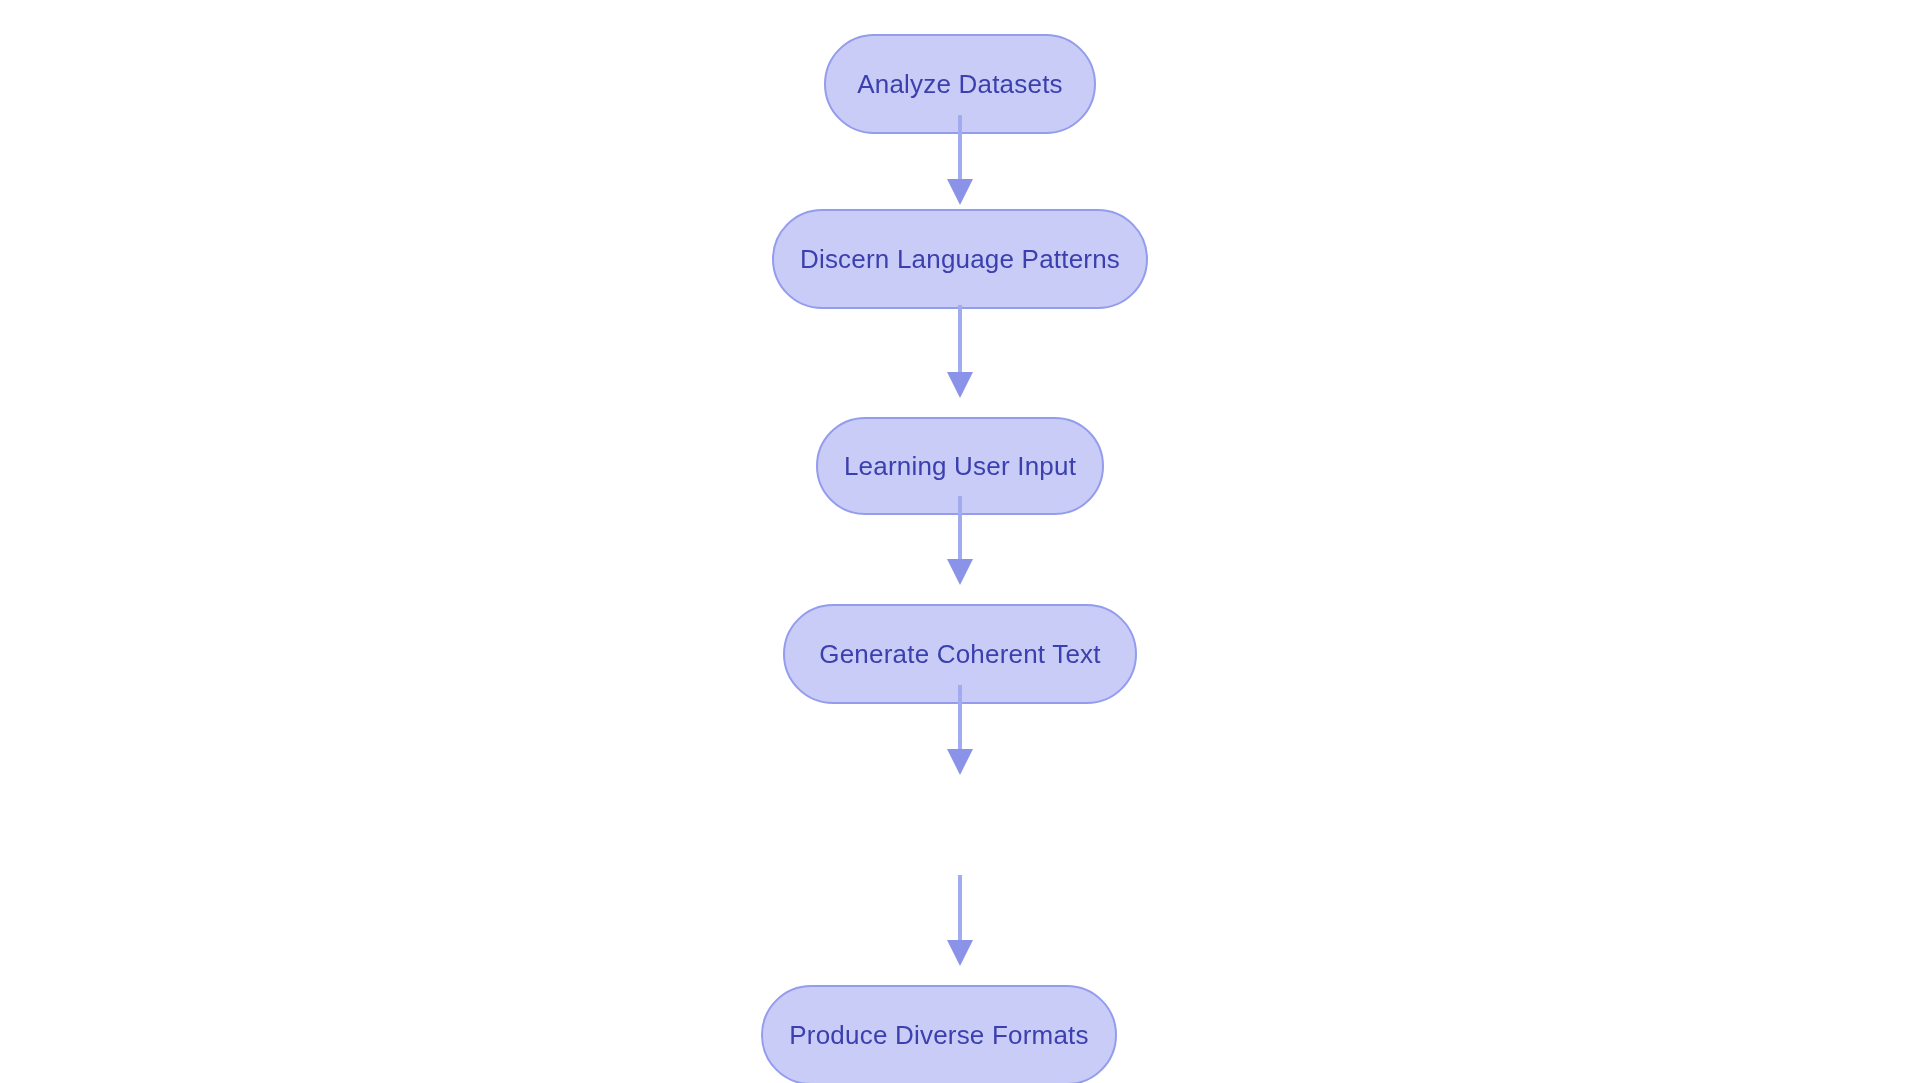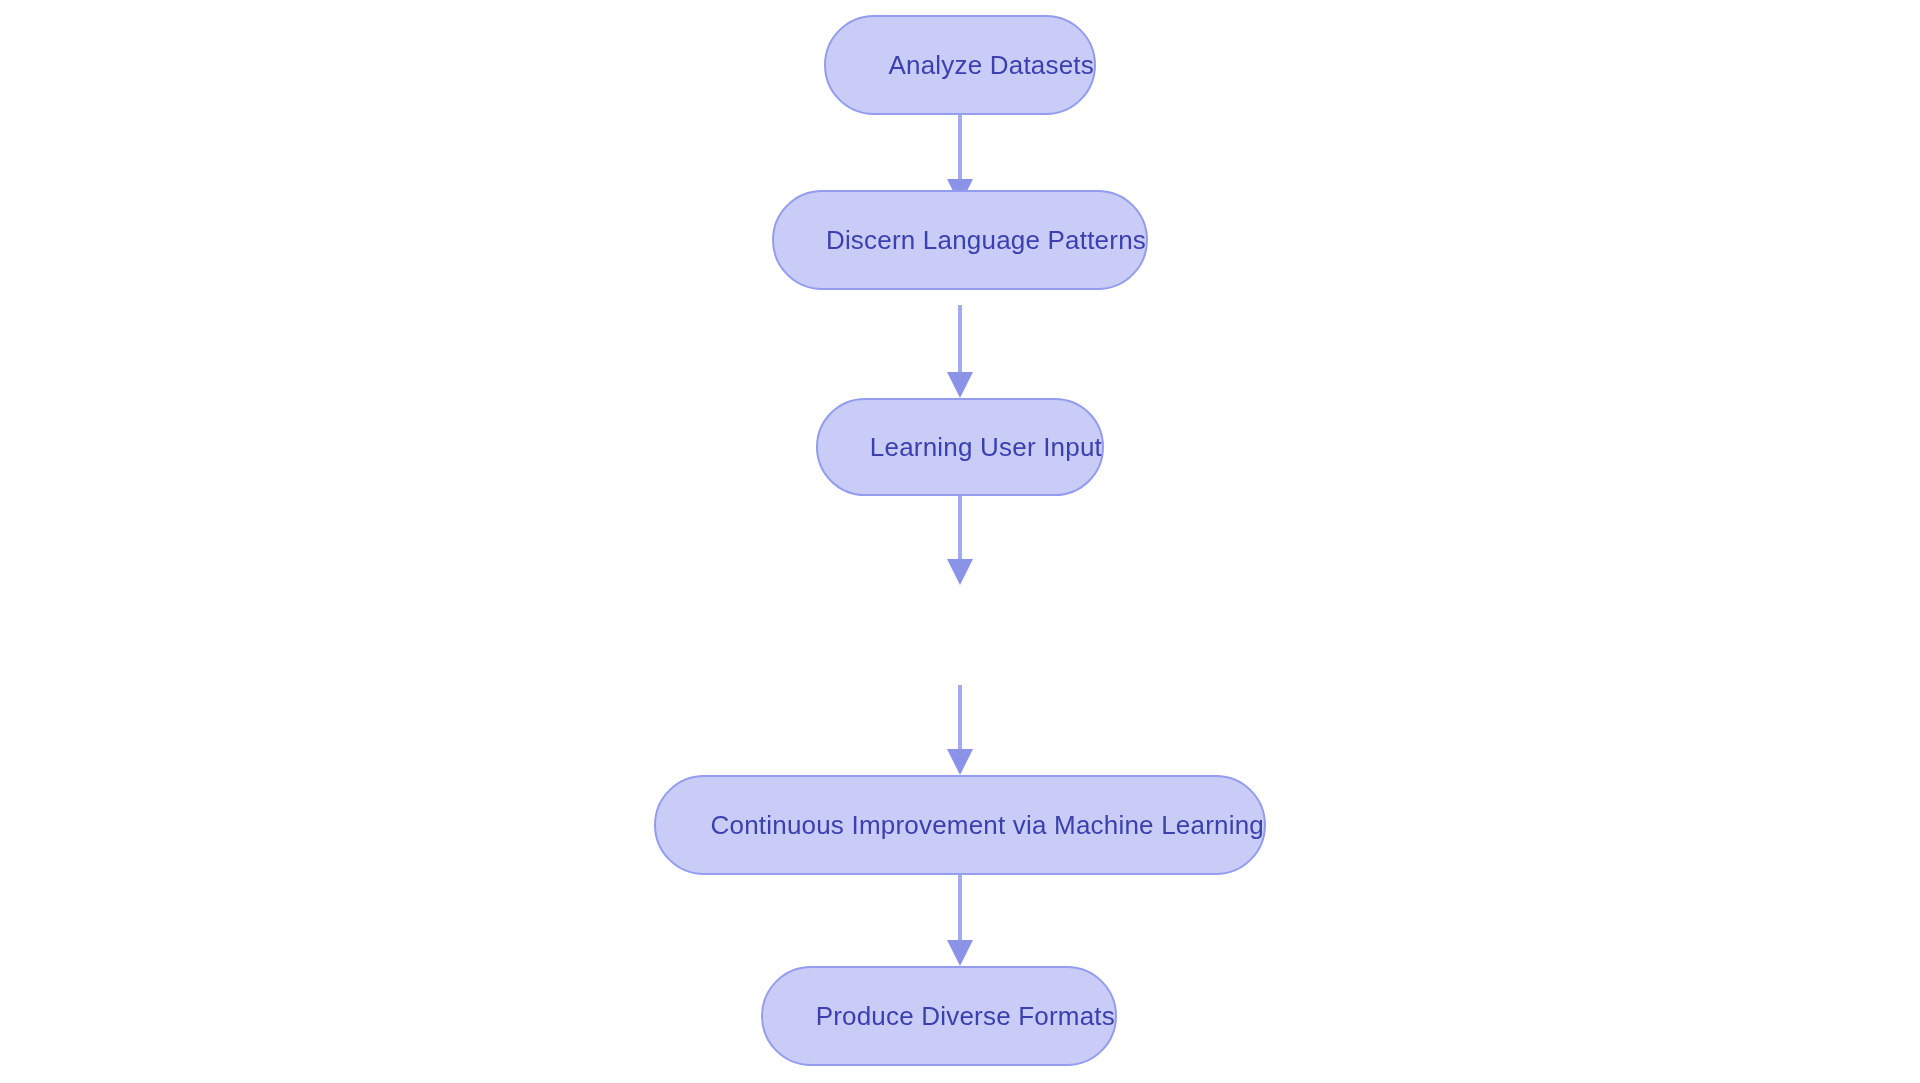--- a/index.html
+++ b/index.html
@@ -13,30 +13,31 @@
     height: 1083px;
     background: var(--background, #ffffff);
     font-family: "Liberation Sans", sans-serif;
     overflow: hidden;
   }
   .node {
     position: absolute;
     box-sizing: border-box;
     display: flex;
     align-items: center;
-    justify-content: flex-end;
+    justify-content: center;
     background: var(--node-fill, #c8ccf6);
     border: 2px solid var(--node-border, #949ced);
     border-radius: 52px;
     color: var(--node-text, #3b40ae);
     font-size: 26px;
     font-weight: 400;
     letter-spacing: 0.2px;
     text-align: center;
     white-space: nowrap;
+    margin-top: 19px;
   }
   .n1 { left: 824px; top: 15px;  width: 272px; height: 100px; }
   .n2 { left: 772px; top: 190px; width: 376px; height: 100px; }
   .n3 { left: 816px; top: 398px; width: 288px; height: 98px;  }
   .n4 { left: 783px; top: 585px; width: 354px; height: 100px; }
   .n5 { left: 654px; top: 775px; width: 612px; height: 100px; }
   .n6 { left: 761px; top: 966px; width: 356px; height: 100px; }
 
   .arrow {
     position: absolute;
@@ -78,26 +79,26 @@
   </div>
 
   <div class="arrow a2"></div>
 
   <div class="node n3">
     <span>Learning User Input</span>
   </div>
 
   <div class="arrow a3"></div>
 
+  <div class="node n4">
+    <span>Generate Coherent Text</span>
+  </div>
 
   <div class="arrow a4"></div>
 
-  <div class="node n5">
-    <span>Continuous Improvement via Machine Learning</span>
-  </div>
 
   <div class="arrow a5"></div>
 
   <div class="node n6">
     <span>Produce Diverse Formats</span>
   </div>
 
 </div>
 
 </body></html>

